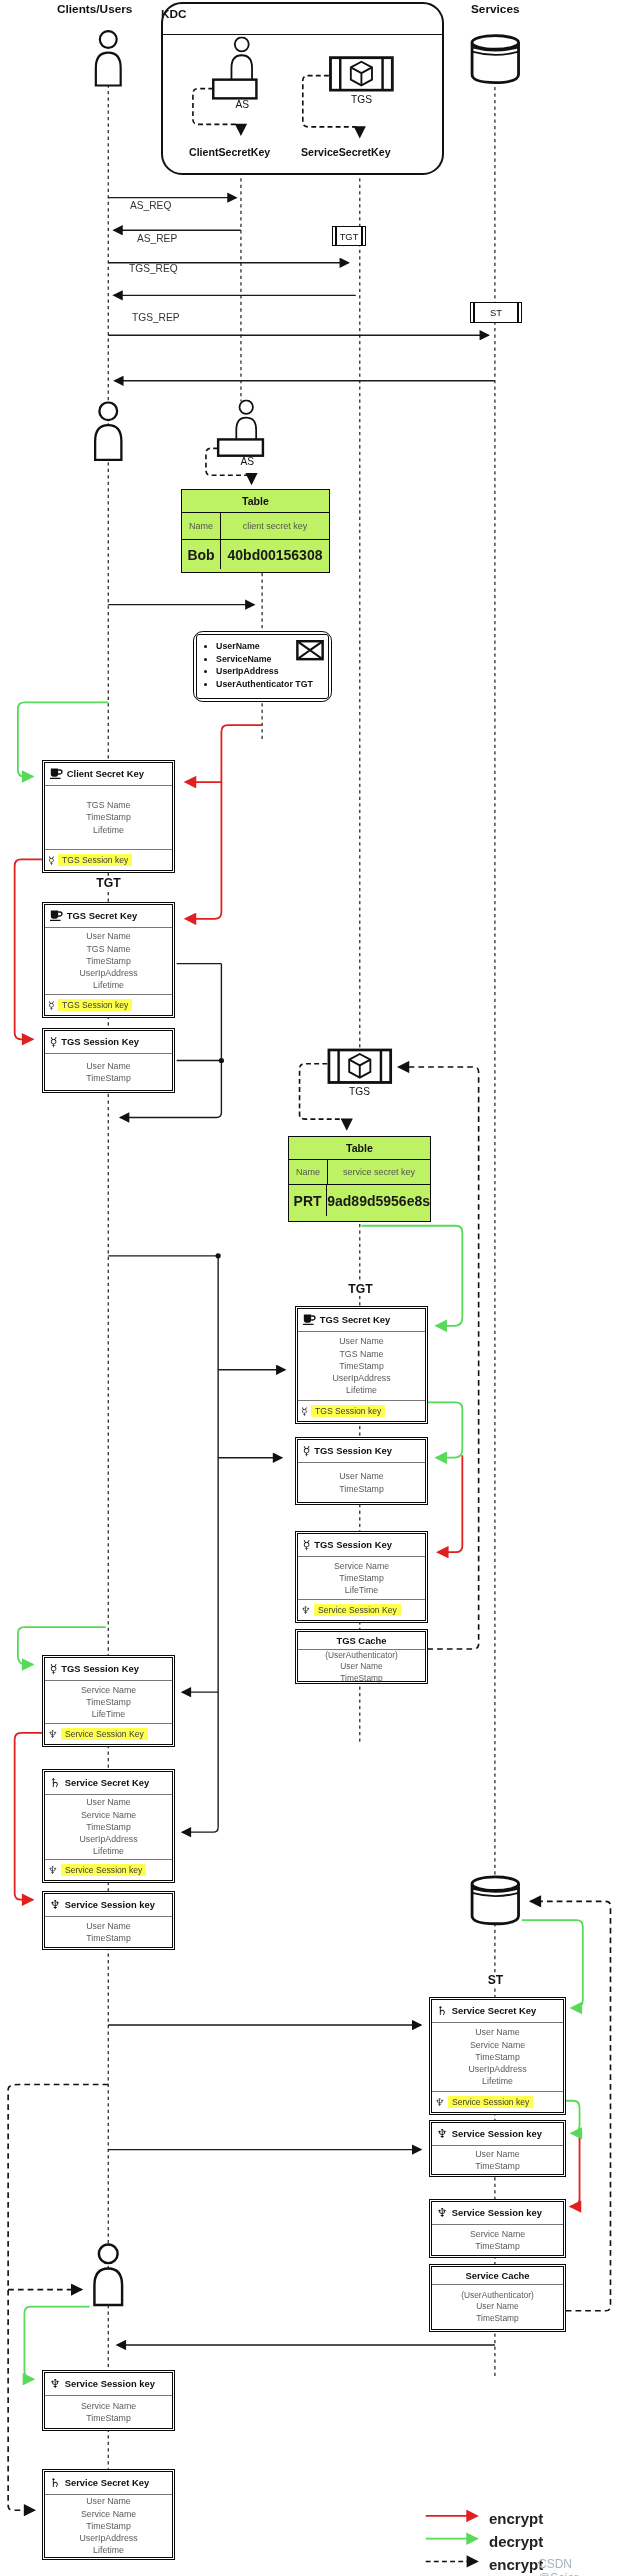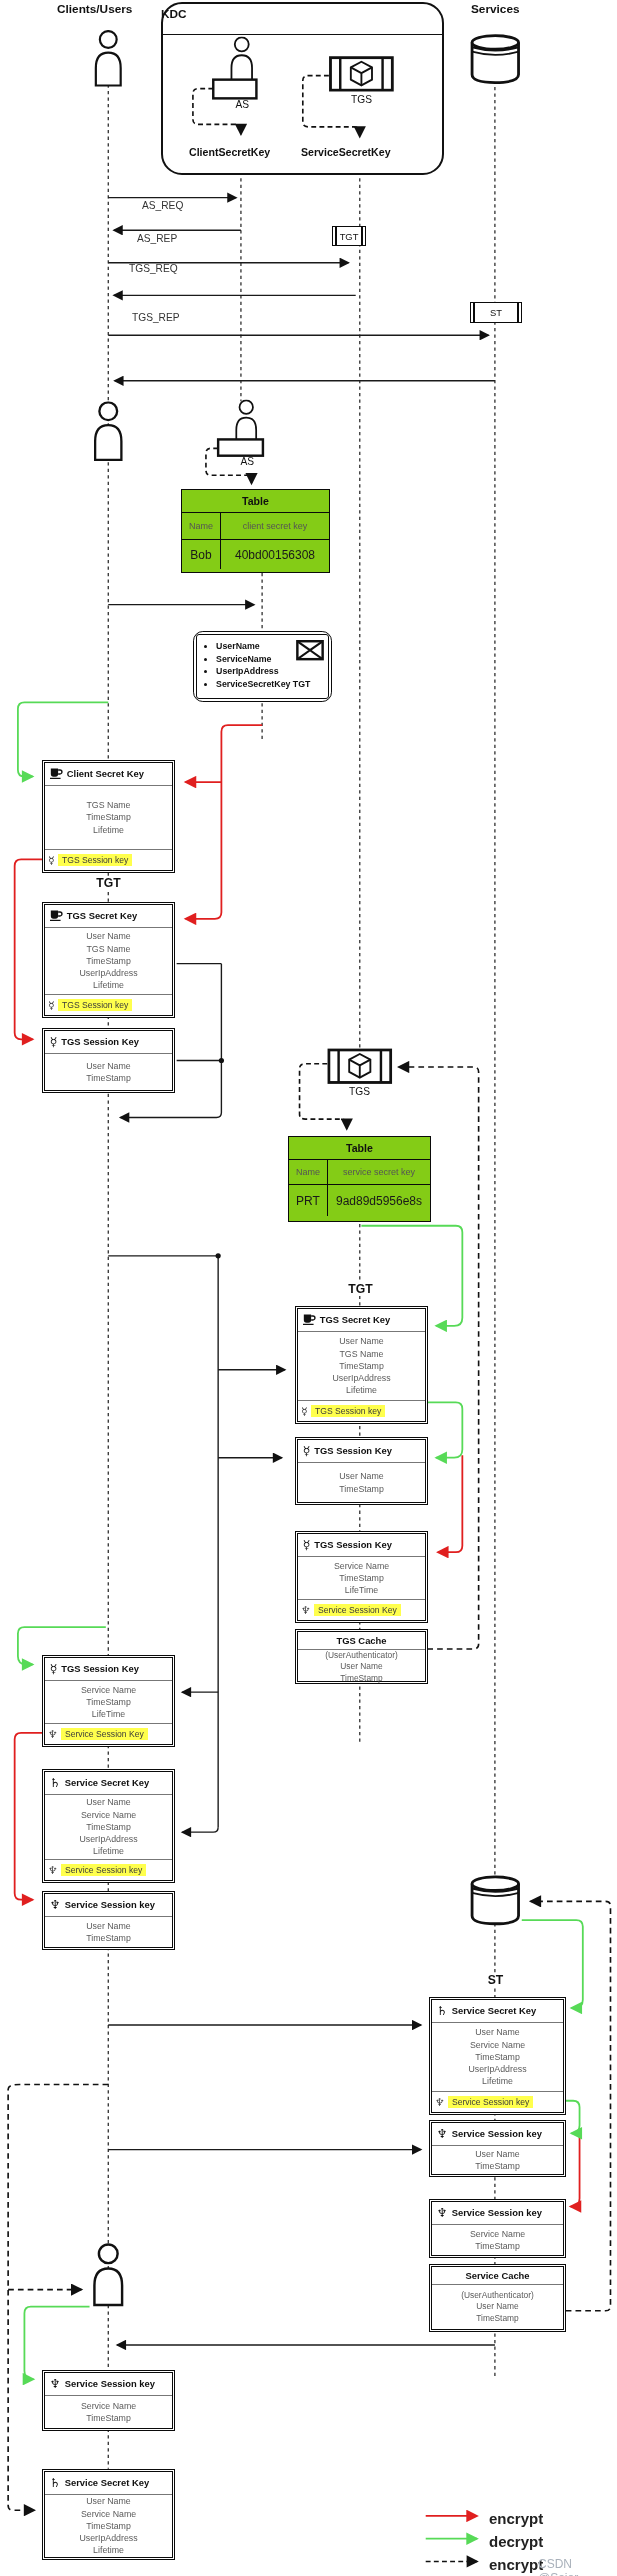--- a/index.html
+++ b/index.html
@@ -28,29 +28,29 @@
   .kb-head.c{justify-content:center;min-height:18px}
   .kb-body{flex:1;display:flex;align-items:center;justify-content:center;text-align:center;
            font-size:8.8px;line-height:12.2px;color:#5a5a5a;white-space:pre-line}
   .kb-foot{display:flex;align-items:center;gap:3.3px;padding:1.6px 3.3px;border-top:0.8px solid #777;
            font-size:8.6px;color:#3a3a3a;min-height:21px}
   .hl{background:var(--hl,#ffff4d);padding:0.8px 4.1px}
   .gi{font-family:"DejaVu Sans",sans-serif;font-weight:bold;font-size:12.2px;line-height:1}
   .kb-foot .gi{font-size:10.6px}
   .mug{display:inline-flex}
   
-  .dtable{position:absolute;z-index:2;background:#84cc16;border:1.6px solid #0a0a0a}
+  .dtable{position:absolute;z-index:2;background:#bef264;border:1.6px solid #0a0a0a}
   .dt-head{border-bottom:1.6px solid #0a0a0a;font-weight:bold;font-size:10.6px;text-align:center;
            display:flex;align-items:center;justify-content:center}
   .dt-row{display:flex;border-bottom:1.6px solid #0a0a0a}
   .dt-row:last-child{border-bottom:none}
   .dt-c{display:flex;align-items:center;justify-content:center;text-align:center}
   .dt-c1{border-right:1.6px solid #0a0a0a}
   .dt-key{font-size:9px;color:#555}
-  .dt-val{font-size:12px;font-weight:normal;color:#1a1a1a}
+  .dt-val{font-size:14px;font-weight:bold;color:#1a1a1a}
   
   .note{position:absolute;z-index:2;border:1.6px solid #0a0a0a;border-radius:9.8px;padding:1.6px;background:#fff}
   .note-in{border:1.6px solid #0a0a0a;border-radius:3px;height:100%;padding:5.7px 3.3px 3.3px 8.1px;position:relative}
   .note-in ul{margin:0;padding-left:11.4px;font-weight:bold;font-size:8.8px;line-height:12.6px;color:#111}
   .note-env{position:absolute;right:4.1px;top:5.7px}
   .legendlbl{position:absolute;z-index:2;font-weight:bold;font-size:15px;color:#222}
   .watermark{position:absolute;z-index:2;font-size:12px;color:#a9b1bb}
 </style>
 </head>
 <body>
@@ -180,21 +180,21 @@
 <div class="kdc">
   <div class="kdc-divider"></div>
 </div>
 <div class="lbl lane" style="left:161px;top:7.3px;width:283px">KDC</div>
 <div class="lbl lane" style="left:471px;top:2.4px;width:50px">Services</div>
 <div class="lbl small" style="left:230px;top:99px;width:24.4px">AS</div>
 <div class="lbl small" style="left:347px;top:94px;width:29px">TGS</div>
 <div class="lbl keytxt" style="left:189px;top:146px">ClientSecretKey</div>
 <div class="lbl keytxt" style="left:301px;top:146px">ServiceSecretKey</div>
 
-<div class="msglbl" style="left:142px;top:200px">AS_REQ</div>
+<div class="msglbl" style="left:130px;top:200px">AS_REQ</div>
 <div class="msglbl" style="left:137px;top:233px">AS_REP</div>
 <div class="msglbl" style="left:129px;top:263px">TGS_REQ</div>
 <div class="msglbl" style="left:132px;top:312px">TGS_REP</div>
 
 <div class="tagbox" style="left:332px;top:226px;width:34px;height:20.4px">
     <span>TGT</span>
   </div>
 <div class="tagbox" style="left:470px;top:302px;width:52px;height:21px">
     <span>ST</span>
   </div>
@@ -212,21 +212,21 @@
     <div class="dt-c dt-val" style="flex:1">40bd00156308</div>
   </div>
 </div>
 
 <div class="note" style="left:193px;top:631px;width:139px;height:71px">
   <div class="note-in">
     <ul>
       <li>UserName</li>
       <li>ServiceName</li>
       <li>UserIpAddress</li>
-      <li>ServiceSecretKey TGT</li>
+      <li>UserAuthenticator TGT</li>
     </ul>
     <span class="note-env">
       <svg width="28" height="20.4" viewBox="0 0 34 25">
           <rect x="1.5" y="1.5" width="31" height="22" fill="#fff" stroke="#111" stroke-width="3"></rect>
           <path d="M2,2 L17,12.5 L32,2 M2,23 L17,12.5 L32,23" fill="none" stroke="#111" stroke-width="2.6"></path>
         </svg>
     </span>
   </div>
 </div>
 

